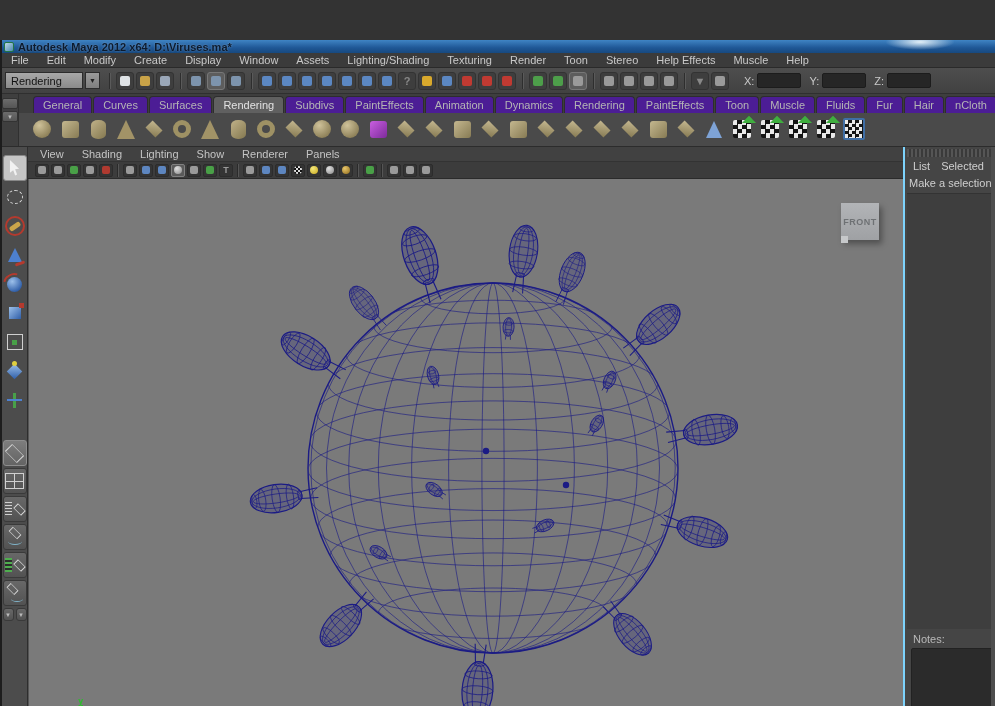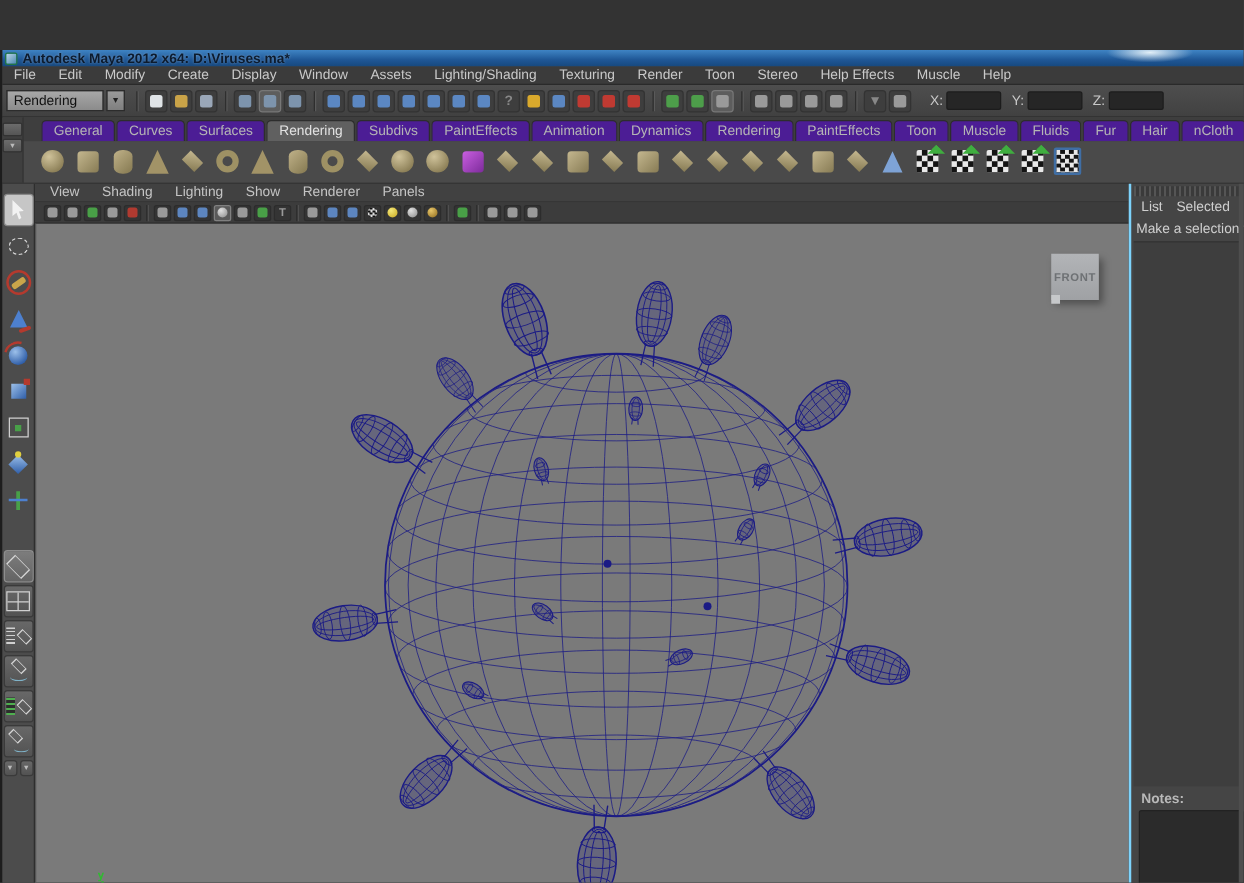--- a/index.html
+++ b/index.html
@@ -189,21 +189,21 @@
     font-family:"DejaVu Sans Mono", monospace; font-size:9px; font-weight:bold; letter-spacing:3px; color:#0c4d12; }
 
   
   .right-panel { width:92px; background:#454545; border-left:2px solid #7dd3fc; display:flex; flex-direction:column; position:relative;}
   .ae-drag { height:8px; margin:2px 2px 0;
     background:repeating-linear-gradient(90deg, #555 0 2px, #3a3a3a 2px 4px); }
   .ae-menus { height:18px; display:flex; align-items:center; padding-left:8px; }
   .ae-menus .menu-item { color:#cfcfcf; margin-right:11px; white-space:nowrap; }
   .ae-hint { color:#cfcfcf; padding:2px 0 4px 4px; white-space:nowrap; overflow:hidden; }
   .ae-body { flex:1; background:#3e3e3e; border-top:1px solid #333; margin:0 2px; }
-  .ae-notes-label { color:#b9b9b9; font-weight:bold; padding:4px 0 3px 8px; }
+  .ae-notes-label { color:#b9b9b9; font-weight:normal; padding:4px 0 3px 8px; }
   .ae-notes { height:72px; margin:0 0 4px 6px; background:#2b2b2b; border:1px solid #222; border-radius:2px; }
   .ae-buttonrow { height:22px; display:flex; padding:0 0 3px 6px; }
   .ae-select-btn { flex:1; background:linear-gradient(#555,#464646); border:1px solid #333; border-radius:2px;
     color:#c3c3c3; display:flex; align-items:center; justify-content:flex-end; padding-right:20px; }
   .panel-scroll-strip { position:absolute; right:0; top:0; bottom:0; width:4px; background:#4e4e4e; }
 </style>
 </head>
 <body>
 
 <div class="window">

